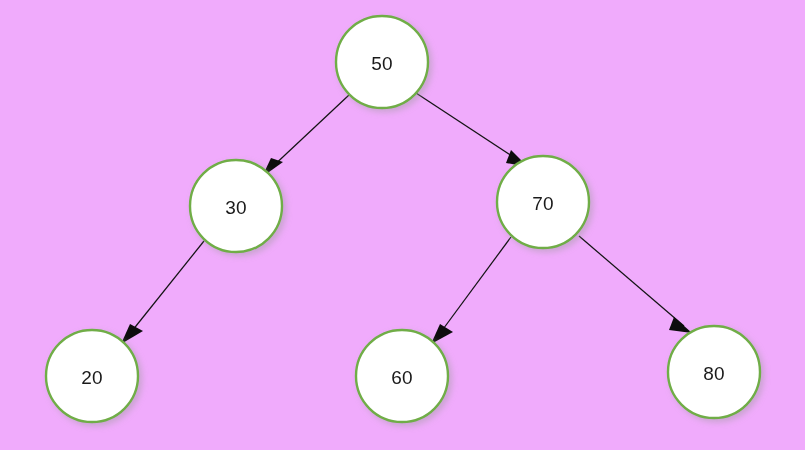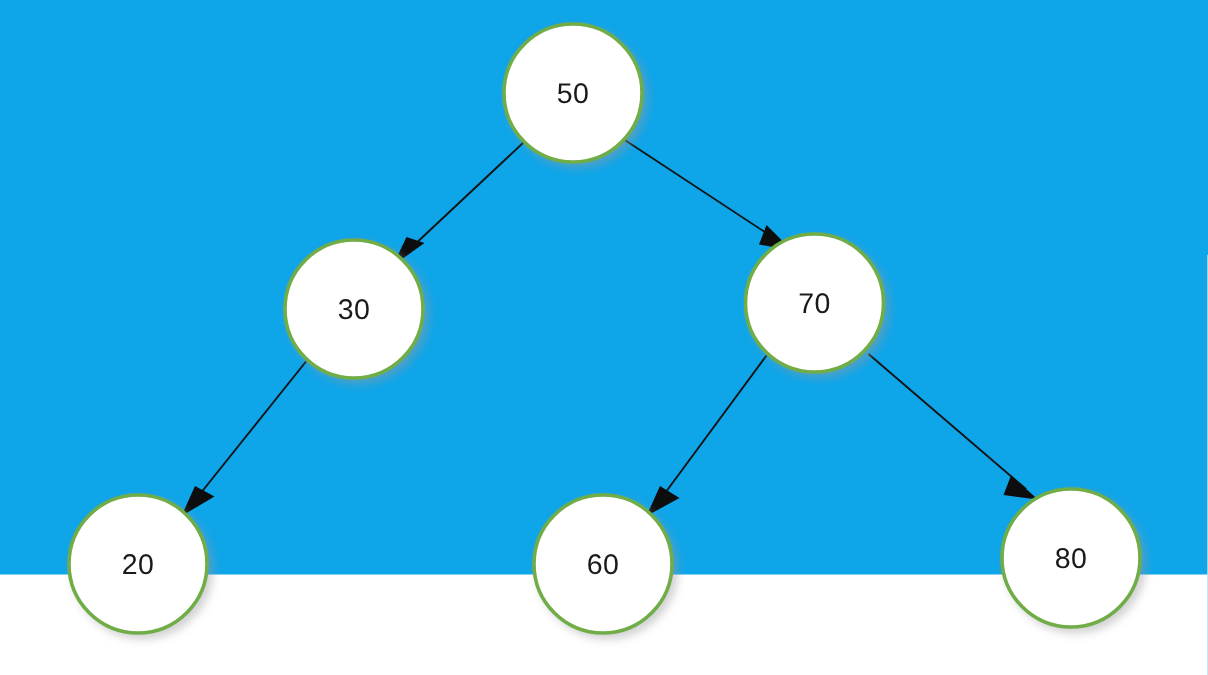--- a/index.html
+++ b/index.html
@@ -9,22 +9,22 @@
   }
   body {
     width: 805px;
     height: 450px;
     overflow: hidden;
     font-family: "Liberation Sans", sans-serif;
   }
   #diagram-root {
     position: relative;
     width: 805px;
-    height: 383px;
-    background: #0ea5e9;
+    height: 450px;
+    background: #f0abfc;
   }
   #tree-svg {
     position: absolute;
     top: 0;
     left: 0;
     width: 805px;
     height: 450px;
     display: block;
   }
   .node-circle {

